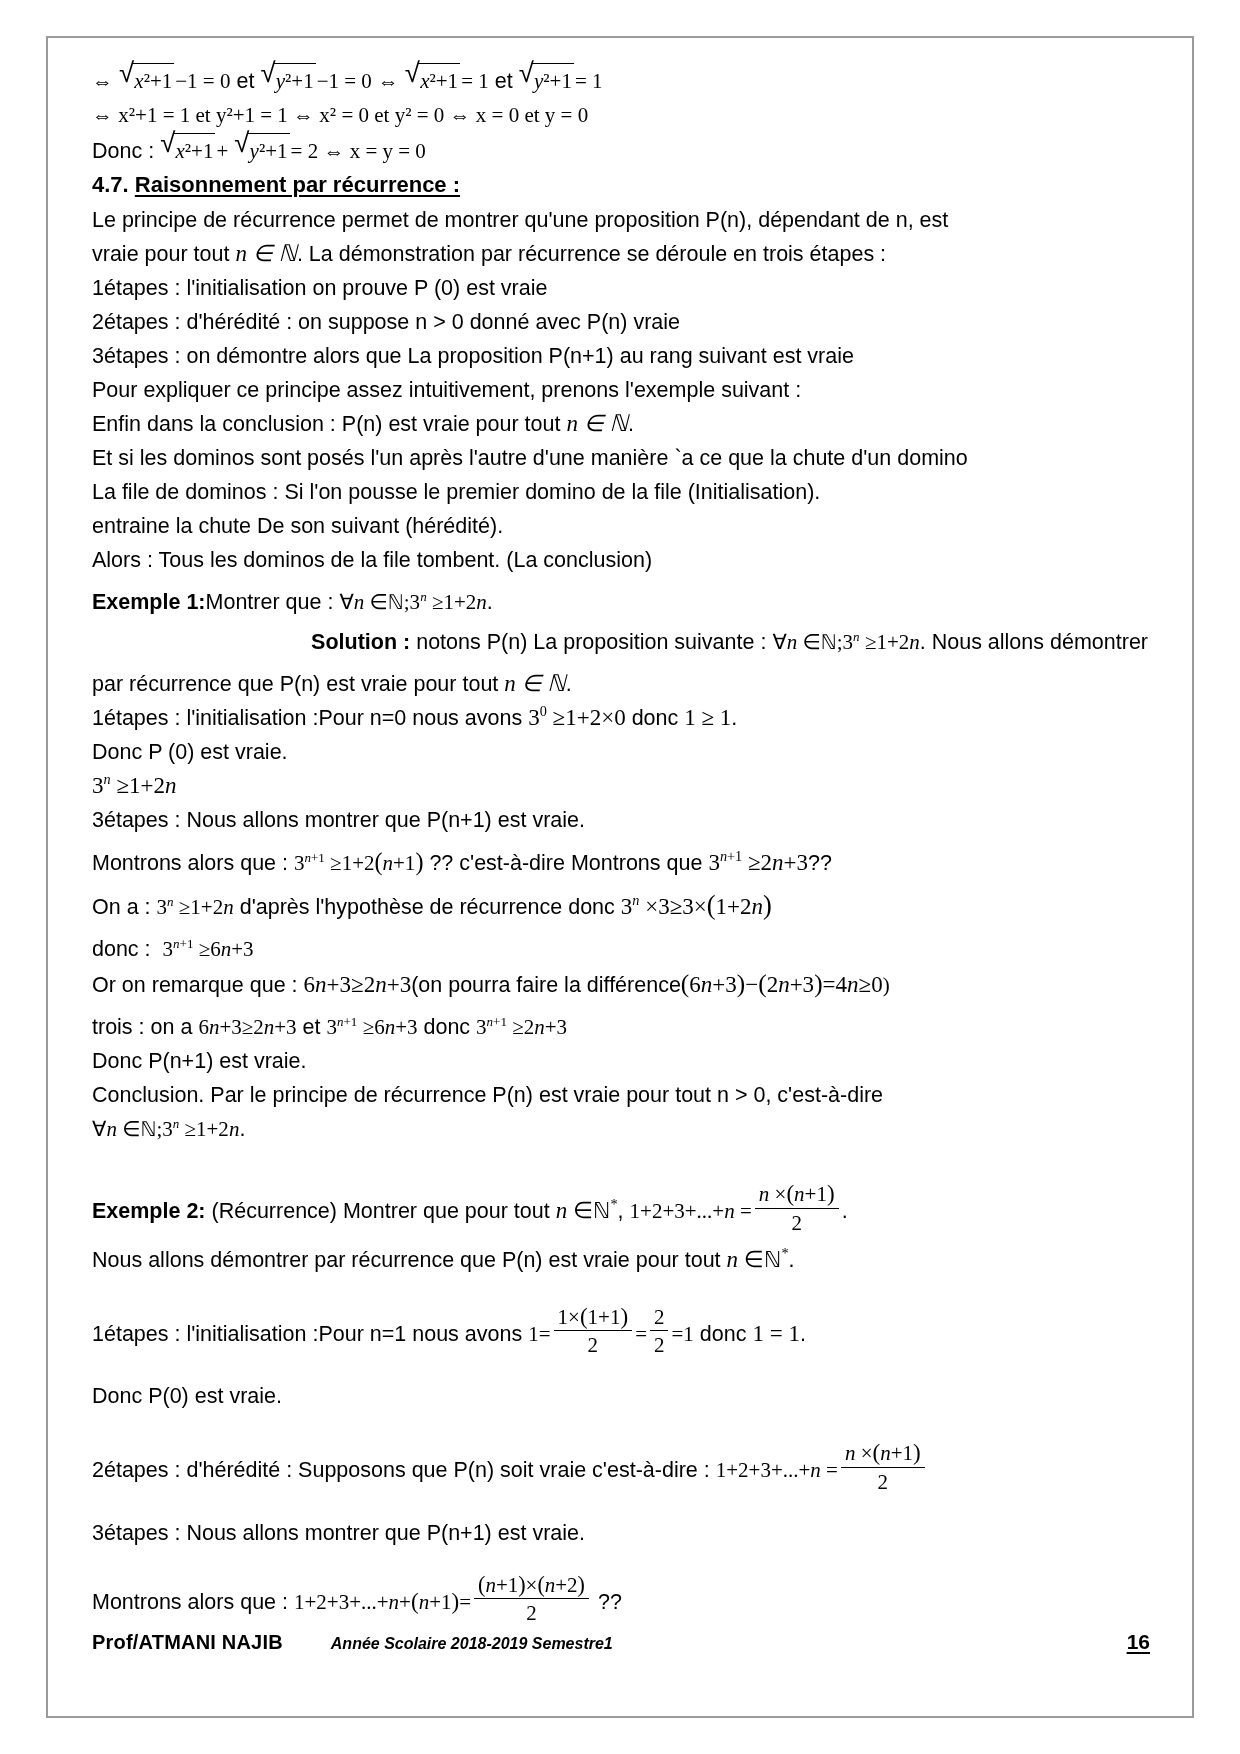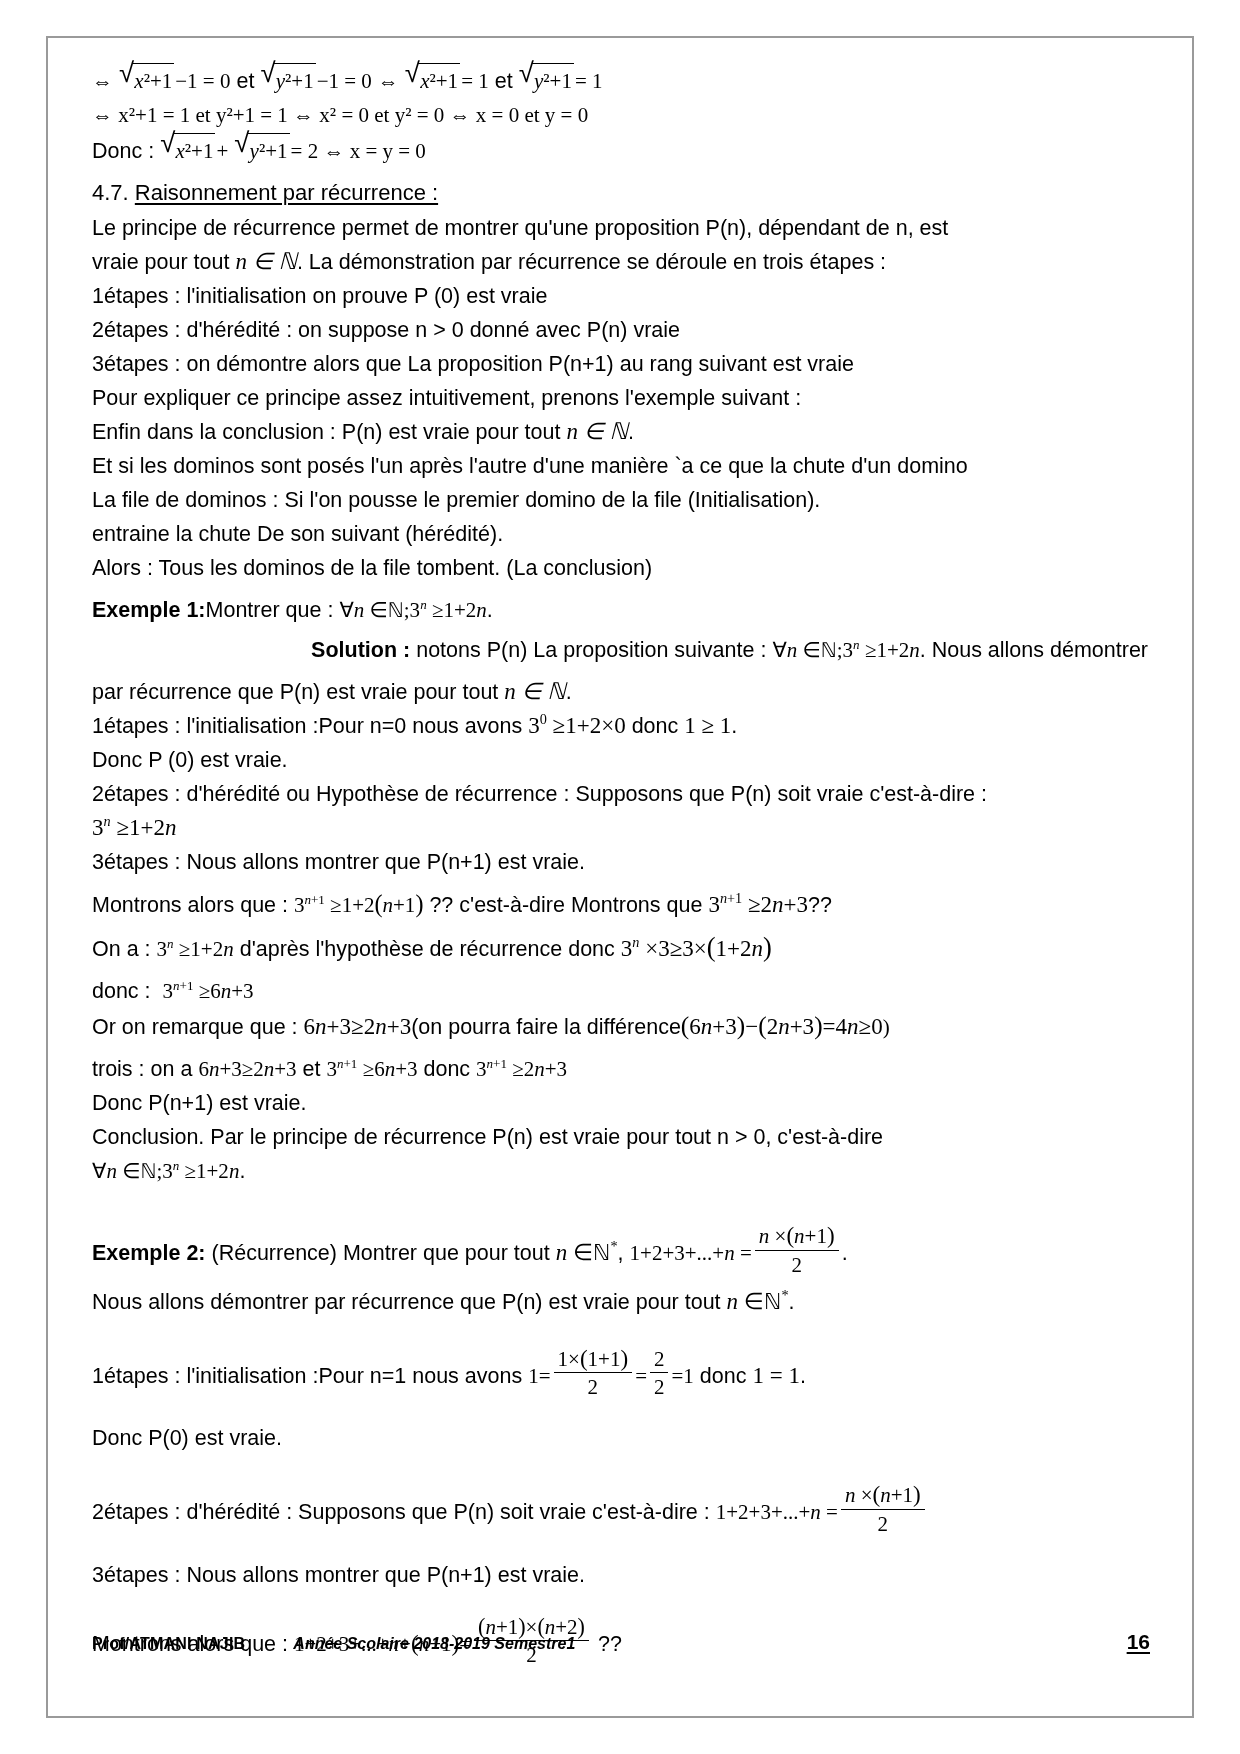--- a/index.html
+++ b/index.html
@@ -107,43 +107,43 @@
   }
   .frac > .den {
     display: block;
     padding: 2px 4px 0 4px;
     line-height: 1.15;
   }
 
   
   .heading {
     font-size: 22px;
-    font-weight: normal;
-    margin-top: 12px;
+    font-weight: bold;
+    margin-top: 4px;
     margin-bottom: 5px;
   }
   .heading .under {
     text-decoration: underline;
     text-underline-offset: 3px;
   }
   .gap-s { margin-top: 8px; }
   .gap-m { margin-top: 6px; text-align: right; }
   .gap-l { margin-top: 22px; }
 
   
   .footer {
     position: absolute;
     left: 92px;
     top: 1630px;
     width: 1058px;
     display: flex;
     align-items: baseline;
   }
   .footer-author {
-    font-size: 16px;
+    font-size: 20px;
     font-weight: bold;
     letter-spacing: 0.2px;
   }
   .footer-center {
     flex: 1;
     text-align: left;
     padding-left: 48px;
     font-size: 16px;
     font-style: italic;
     font-weight: bold;
@@ -225,21 +225,20 @@
     </div>
 
     <div class="line">
       <span>1étapes : l'initialisation :Pour n=0 nous avons</span>
       <span class="m sm">3<sup class="ex">0</sup> ≥1+2×0</span>
       <span>donc</span>
       <span class="m sm">1 ≥ 1</span><span>.</span>
     </div>
     <div class="line">Donc P (0) est vraie.</div>
 
-    <div class="line">2étapes : d'hérédité ou Hypothèse de récurrence :  Supposons que P(n) soit vraie c'est-à-dire :</div>
     <div class="line">
       <span class="m sm">3<sup class="ex"><i>n</i></sup> ≥1+2<i>n</i></span>
     </div>
     <div class="line">3étapes : Nous allons montrer que P(n+1) est vraie.</div>
 
     <div class="line gap-s">
       <span>Montrons alors que :</span>
       <span class="m">3<sup class="ex"><i>n</i>+1</sup> ≥1+2<span style="font-size:1.15em">(</span><i>n</i>+1<span style="font-size:1.15em">)</span></span>
       <span>?? c'est-à-dire Montrons que</span>
       <span class="m sm">3<sup class="ex"><i>n</i>+1</sup> ≥2<i>n</i>+3</span><span>??</span>

